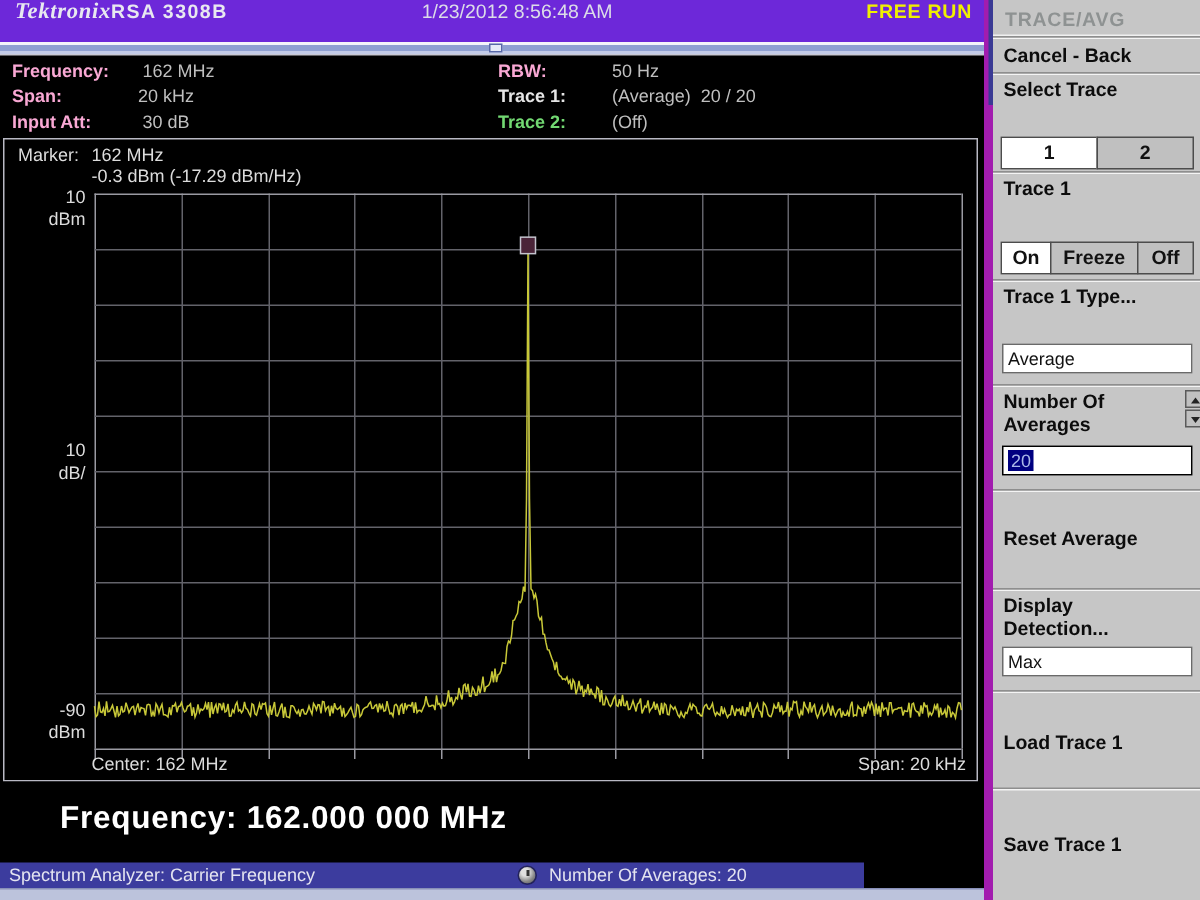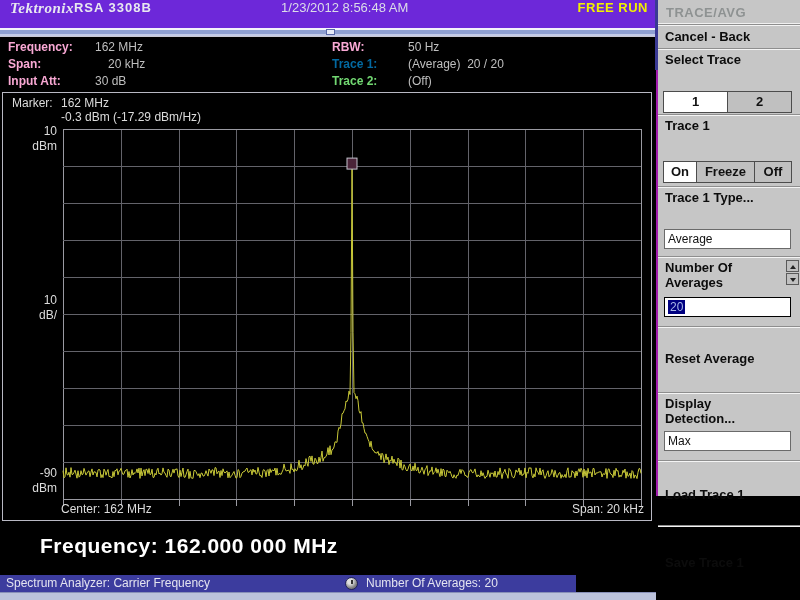--- a/index.html
+++ b/index.html
@@ -42,22 +42,22 @@
   .sb-left { position:absolute; left:6px; top:1px; line-height:15px; }
   .knob { position:absolute; left:345px; top:2px; width:13px; height:13px; border-radius:50%;
           background:radial-gradient(circle at 38% 32%, #e0e0e0 0 25%, #8a8a8a 60%, #4f4f4f 100%);
           border:1px solid #23235a;}
   .knob::after{ content:''; position:absolute; left:5px; top:2px; width:2px; height:4px; background:#333;}
   .sb-right { position:absolute; left:366px; top:1px; line-height:15px; }
 
   .bottom-strip { position:absolute; left:0; top:592px; width:656px; height:8px; background:#bcc3dc; border-top:1px solid #8890b8;}
 
   
-  .sidebar { position:absolute; left:656px; top:0; width:144px; height:496px; background:#c6c6c6;
-             border-left:2px solid #a21caf;padding-left:11px; }
+  .sidebar { position:absolute; left:656px; top:0; width:144px; height:600px; background:#c6c6c6;
+             border-left:6px solid #a21caf;padding-left:11px; }
   .sb-blue-edge { position:absolute; left:-3px; top:0; width:3px; height:70px; background:#3a3a94;}
   .sec { position:absolute; left:0; width:144px; border-top:1px solid #8e8e8e; box-shadow:inset 0 1px 0 #f4f4f4; }
   .menu-header { position:absolute; left:0; top:0; width:144px; height:24px; color:#8e9292;
                  font-size:13px; font-weight:bold; padding:5px 0 0 8px; border-bottom:1px solid #f0f0f0; letter-spacing:.5px;}
   .skey { font-size:13px; font-weight:bold; color:#0c0c0c; padding-left:7px; }
   .btnrow { position:absolute; left:6px; display:flex; }
   .sbtn { border:1px solid #4c4c4c; background:#c0c0c0; font-size:13px; font-weight:bold; color:#111;
           text-align:center; height:22px; line-height:20px; margin-left:-1px;}
   .sbtn.sel { background:#ffffff; }
   .sinput { position:absolute; left:6px; width:127px; height:20px; background:#fff; border:1px solid #6a6a6a;
@@ -85,27 +85,27 @@
     </div>
 
     <div class="progress-strip">
       <div class="progress-tick"></div>
     </div>
 
     <div class="settings">
       <div class="set-row" style="left:8px;top:2px;"><span class="lbl">Frequency:</span></div>
       <div class="set-row" style="left:95px;top:2px;"><span class="val">162 MHz</span></div>
       <div class="set-row" style="left:8px;top:19px;"><span class="lbl">Span:</span></div>
-      <div class="set-row" style="left:108px;top:19px;"><span class="val">20 kHz</span></div>
+      <div class="set-row" style="left:92px;top:19px;"><span class="val">20 kHz</span></div>
       <div class="set-row" style="left:8px;top:36px;"><span class="lbl">Input Att:</span></div>
       <div class="set-row" style="left:95px;top:36px;"><span class="val">30 dB</span></div>
 
       <div class="set-row" style="left:332px;top:2px;"><span class="lbl">RBW:</span></div>
       <div class="set-row" style="left:408px;top:2px;"><span class="val">50 Hz</span></div>
-      <div class="set-row" style="left:332px;top:19px;"><span class="lbl" style="color:#0369a1;">Trace 1:</span></div>
+      <div class="set-row" style="left:332px;top:19px;"><span class="lbl" style="color:#e5e5e5;">Trace 1:</span></div>
       <div class="set-row" style="left:408px;top:19px;"><span class="val">(Average)  20 / 20</span></div>
       <div class="set-row" style="left:332px;top:36px;"><span class="lbl" style="color:#72d872;">Trace 2:</span></div>
       <div class="set-row" style="left:408px;top:36px;"><span class="val">(Off)</span></div>
     </div>
 
     <div class="plot">
       <svg id="spec-svg" width="648" height="427" viewBox="0 0 648 427">
           <line x1="60.5" y1="36" x2="60.5" y2="406" stroke="#9a9aa2" stroke-width="1"></line>
           <line x1="60.5" y1="406" x2="60.5" y2="413" stroke="#9a9aa2" stroke-width="1"></line>
           <line x1="118.5" y1="36" x2="118.5" y2="406" stroke="#63636a" stroke-width="1"></line>

